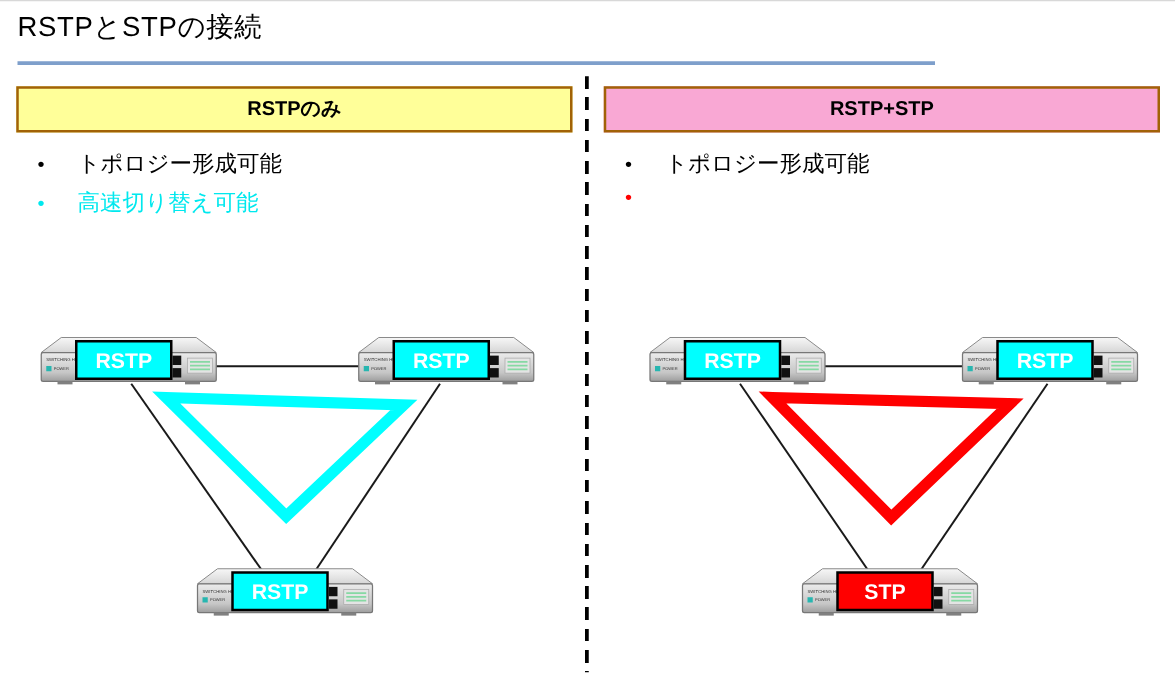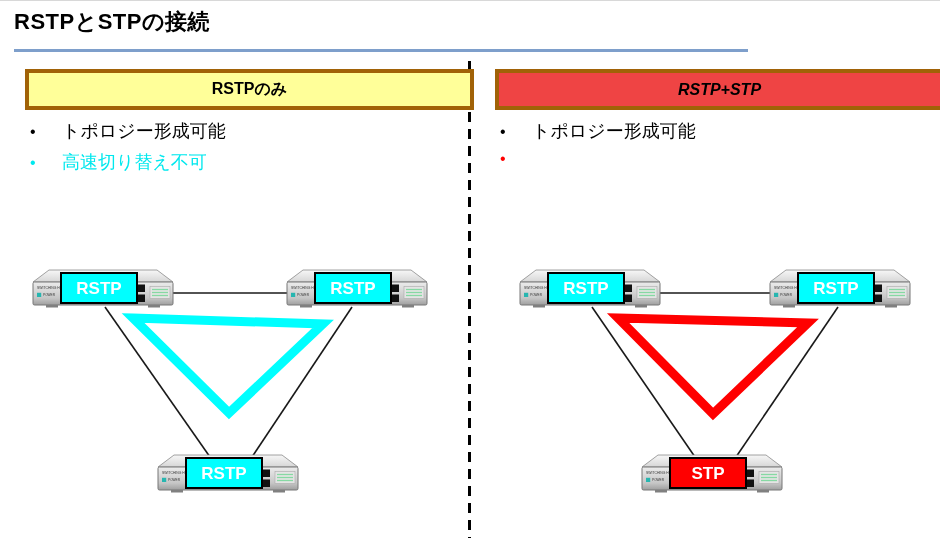--- a/index.html
+++ b/index.html
@@ -3,35 +3,35 @@
 <meta charset="utf-8">
 <style>
   html,body{margin:0;padding:0;background:#fff;}
   .stage{
     position:relative;width:940px;height:538px;background:#fff;overflow:hidden;
     font-family:"Liberation Sans","DejaVu Sans",sans-serif;
     border-top:1px solid #d8d8d8;box-sizing:border-box;
   }
   .page-title{
     position:absolute;left:14px;top:6px;margin:0;
-    font-size:22px;font-weight:bold;color:#000;letter-spacing:.5px;
+    font-size:22px;font-weight:normal;color:#000;letter-spacing:.5px;
   }
   .title-underline{
     position:absolute;left:14px;top:48px;width:734px;height:3px;
   }
   .panel-divider{
     position:absolute;left:468px;top:60px;width:3px;height:478px;
     background:repeating-linear-gradient(to bottom,#000 0 10px,transparent 10px 17px);
   }
   .panel{position:absolute;top:0;width:470px;height:538px;}
   .panel.left{left:0;}
   .panel.right{left:470px;}
   .panel-header{
-    position:absolute;left:25px;top:68px;width:441px;height:33px;
-    border:4px solid #a16207;display:flex;align-items:center;justify-content:center;
+    position:absolute;left:13px;top:68px;width:441px;height:33px;
+    border:2px solid #a16207;display:flex;align-items:center;justify-content:center;
     font-size:16px;font-weight:bold;color:#000;
   }
   .bullets{
     position:absolute;left:30px;top:118px;margin:0;padding:0;list-style:none;
   }
   .bullets li{
     display:flex;align-items:baseline;height:31px;font-size:18px;font-weight:500;
   }
   .bullet-dot{width:32px;font-size:16px;}
   .diagram{position:absolute;left:0;top:250px;width:470px;height:288px;}
@@ -87,21 +87,21 @@
 
   <section class="panel left">
     <div class="panel-header" style="background: rgb(255, 255, 153);">RSTPのみ</div>
     <ul class="bullets">
       <li style="color: rgb(0, 0, 0);">
         <span class="bullet-dot">•</span>
         <span>トポロジー形成可能</span>
       </li>
       <li style="color: rgb(0, 232, 238);">
         <span class="bullet-dot">•</span>
-        <span>高速切り替え不可</span>
+        <span>高速切り替え可能</span>
       </li>
     </ul>
     <svg class="diagram" viewBox="0 0 470 288">
       <line class="link-line" x1="173" y1="42" x2="287" y2="42"></line>
       <line class="link-line" x1="105" y1="56" x2="210" y2="206"></line>
       <line class="link-line" x1="352" y1="56" x2="252" y2="206"></line>
       <path class="loop-triangle" d="M133,67 L323,73 L229,162 Z" stroke="#00ffff"></path>
       <g transform="translate(33,18)">
         <use href="#hub-chassis"></use>
         <rect class="node-label-box" x="28" y="4" width="76" height="30" fill="#00ffff"></rect>
@@ -114,21 +114,21 @@
       </g>
       <g transform="translate(158,203)">
         <use href="#hub-chassis"></use>
         <rect class="node-label-box" x="28" y="4" width="76" height="30" fill="#00ffff"></rect>
         <text class="node-label" x="66" y="25">RSTP</text>
       </g>
     </svg>
   </section>
 
   <section class="panel right">
-    <div class="panel-header" style="background: #ef4444; font-style: italic;">RSTP+STP</div>
+    <div class="panel-header" style="background: #f9a8d4;">RSTP+STP</div>
     <ul class="bullets">
       <li style="color: rgb(0, 0, 0);">
         <span class="bullet-dot">•</span>
         <span>トポロジー形成可能</span>
       </li>
       <li style="color: rgb(255, 0, 0);">
         <span class="bullet-dot">•</span>
       </li>
     </ul>
     <svg class="diagram" viewBox="0 0 470 288">

